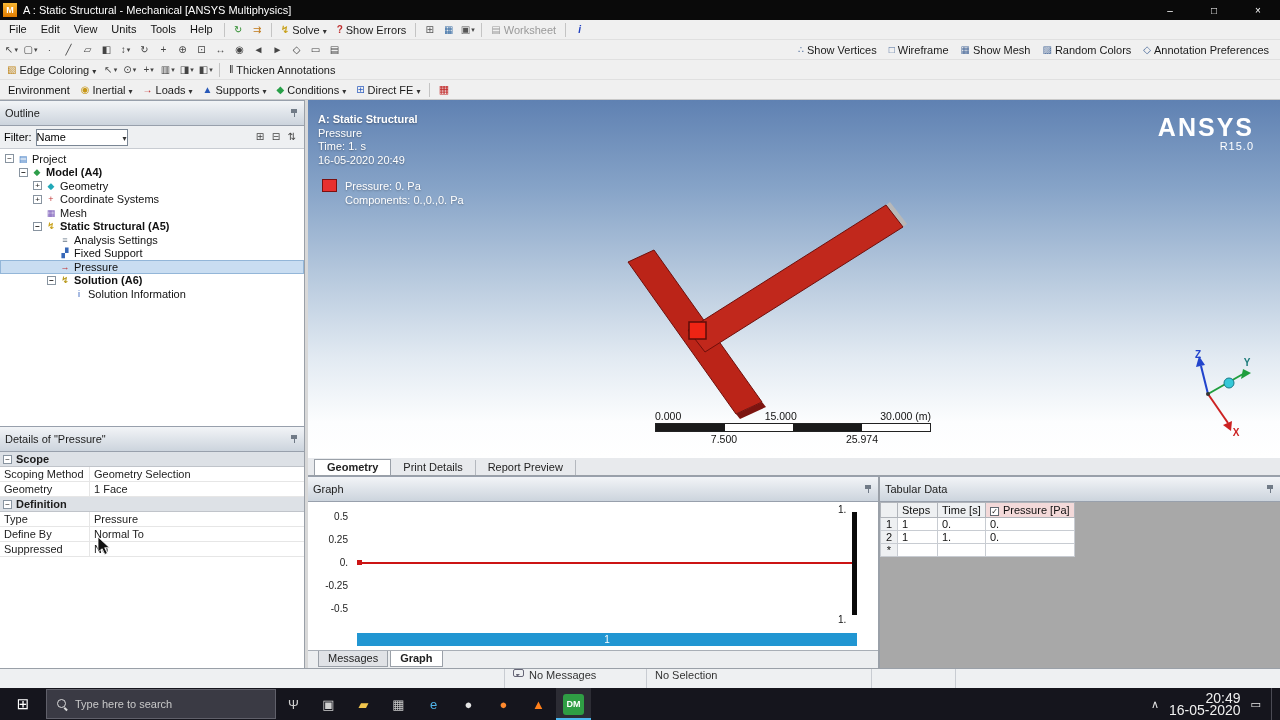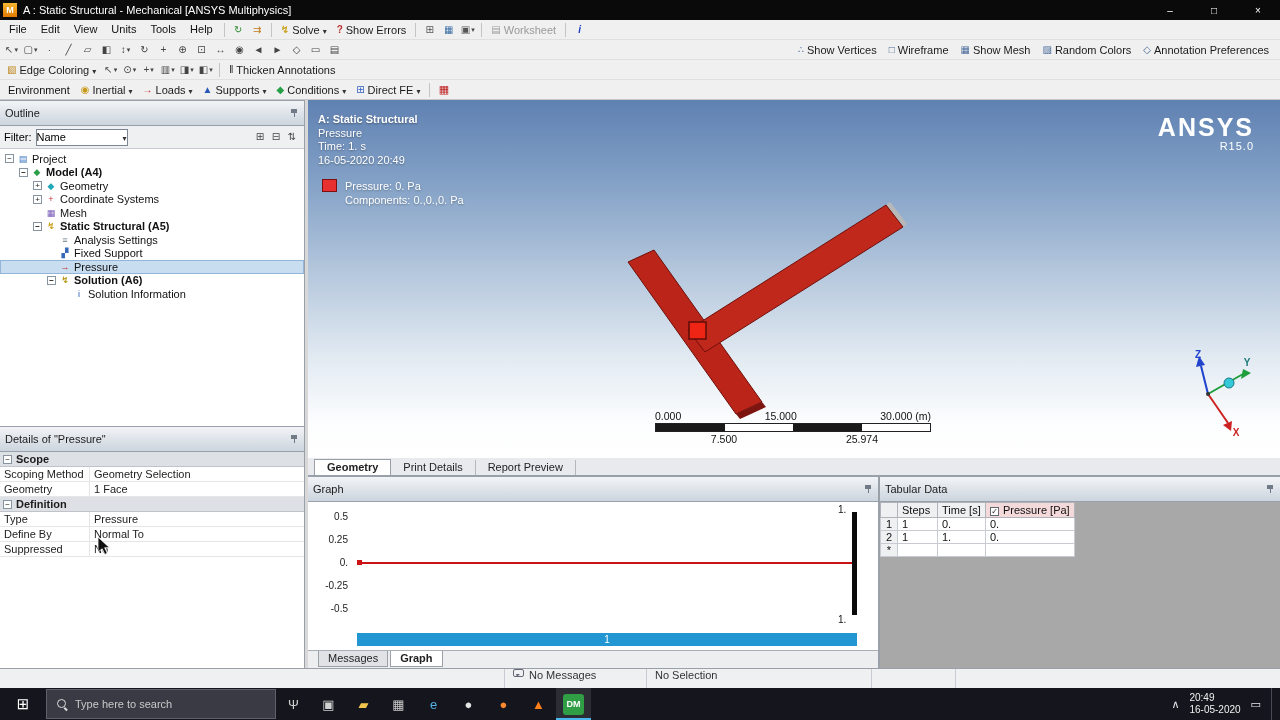--- a/index.html
+++ b/index.html
@@ -168,21 +168,21 @@
   .mag::before { content:""; position:absolute; left:1px; top:1px; width:7px; height:7px;
     border:1.5px solid #dcdcdc; border-radius:50%; }
   .mag::after { content:""; position:absolute; left:9px; top:9px; width:4px; height:1.5px;
     background:#dcdcdc; transform:rotate(45deg); transform-origin:0 0; }
   .task-icons { display:flex; align-items:center; }
   .task-icon { width:35px; height:32px; display:flex; align-items:center; justify-content:center; font-size:13px; }
   .task-icon.active-app { background:rgba(255,255,255,.10); box-shadow:inset 0 -2px 0 #4cb8f0;justify-content:center; }
   .dm-badge { width:21px; height:21px; border-radius:3px; background:#2f9e44; color:#fff;
     font-weight:bold; font-size:9px; display:flex; align-items:center; justify-content:center; }
   .tray { margin-left:auto; display:flex; align-items:center; gap:10px; padding-right:4px; font-size:11px; }
-  .clock { text-align:left; font-size:10px; line-height:12px; color:#f0f0f0; }
+  .clock { text-align:right; font-size:14px; line-height:12px; color:#f0f0f0; }
   .show-desktop { width:5px; height:32px; border-left:1px solid #4a4a54; }
   .mouse-cursor { position:absolute; left:97px; top:537px; z-index:99; pointer-events:none; }
 </style>
 </head>
 <body>
 
 <div class="app">
 
   <div class="title-bar">
     <span class="app-badge">M</span>

